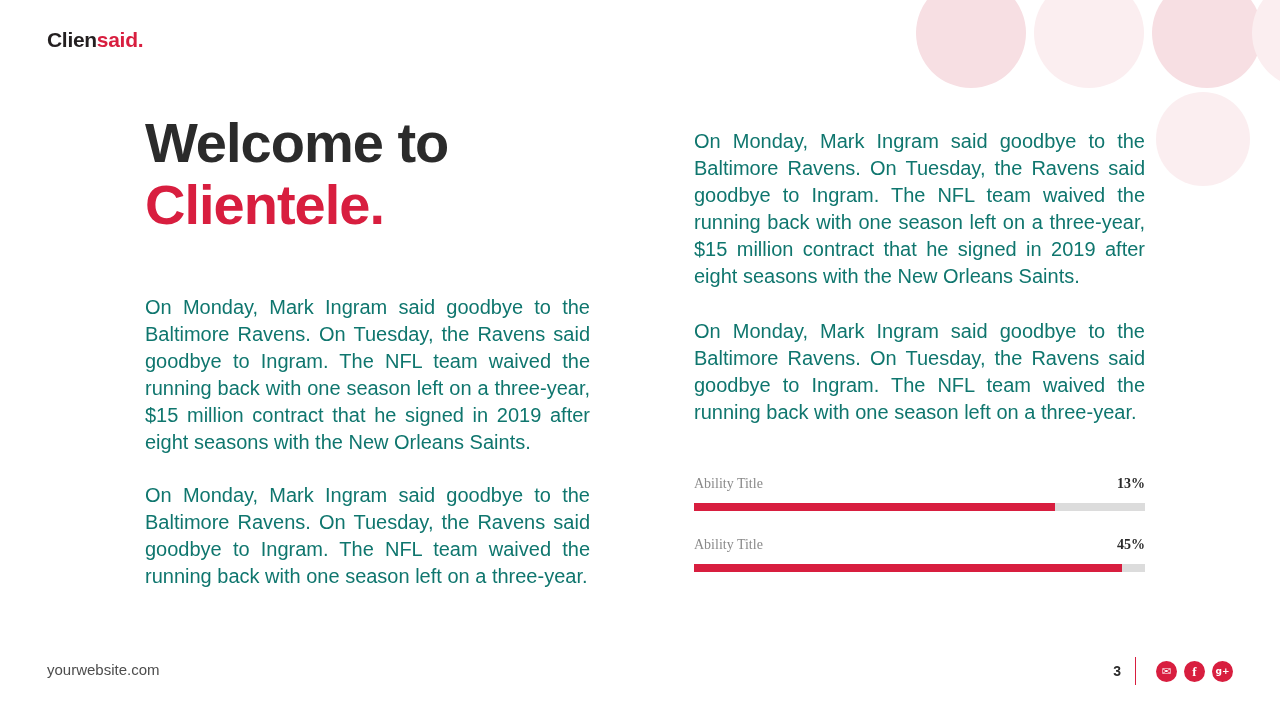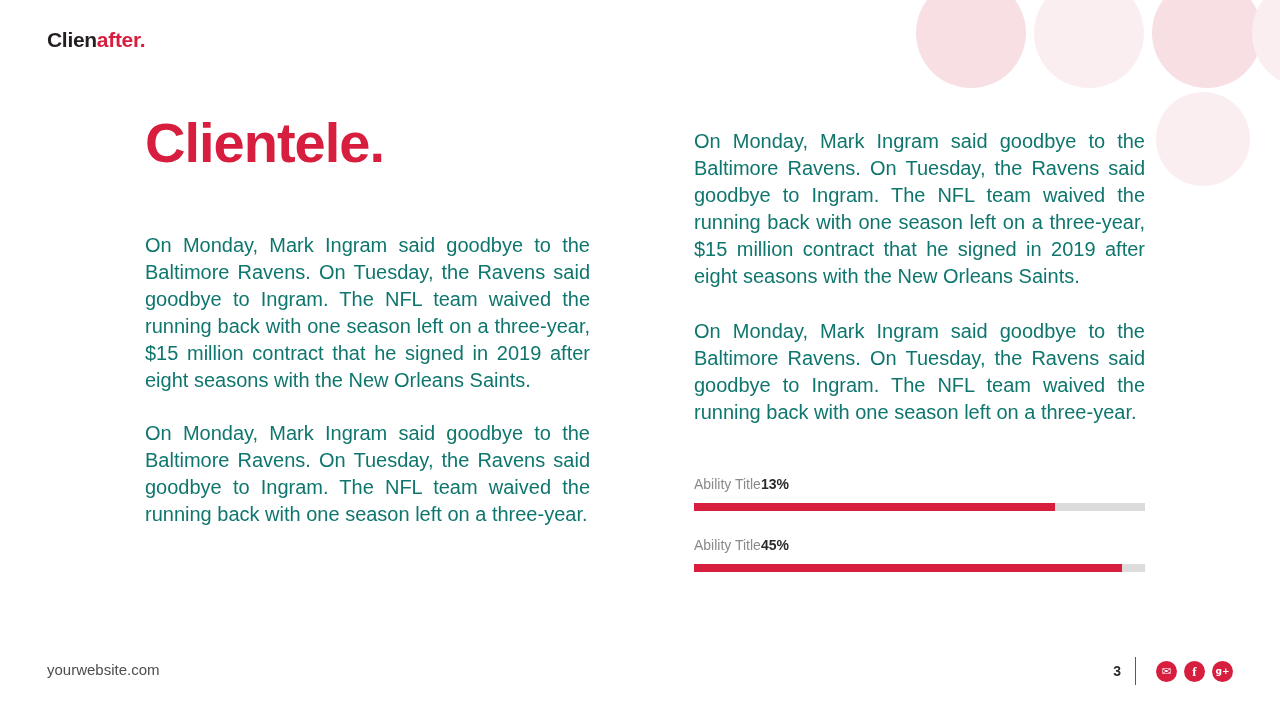--- a/index.html
+++ b/index.html
@@ -56,22 +56,23 @@
   
   .right-col {
     position: absolute; left: 694px; top: 128px; width: 451px;
   }
   .right-p2 { margin-top: 28px; }
 
   
   .skills { margin-top: 50px; }
   .skill { margin-bottom: 26px; }
   .skill-head {
-    display: flex; justify-content: flex-start; align-items: baseline;
+    display: flex; justify-content: space-between; align-items: baseline;
     margin-bottom: 11px;
+    font-family: Liberation Serif, serif;
   }
   .skill-title { font-size: 14px; color: #8a8a8a; font-weight: 300; }
   .skill-value { font-size: 14px; color: #2b2b2b; font-weight: bold; }
   .skill-track {
     position: relative; width: 100%; height: 8px; background: #dcdcdc;
   }
   .skill-fill { position: absolute; left: 0; top: 0; height: 8px; background: #d81e3f; }
 
   
   .footer-site {
@@ -101,25 +102,26 @@
 
 <div class="slide">
 
   <div class="deco deco-1"></div>
   <div class="deco deco-2"></div>
   <div class="deco deco-3"></div>
   <div class="deco deco-4"></div>
   <div class="deco deco-5"></div>
 
   <div class="logo">
-    <span class="dark">Clien</span><span class="accent">after.</span>
+    <span class="dark">Clien</span><span class="accent">said.</span>
   </div>
 
   <div class="left-col">
     <h1 class="title">
+      <span class="l1">Welcome to</span>
       <span class="l2">Clientele.</span>
     </h1>
     <p class="body-text left-p1">On Monday, Mark Ingram said goodbye to the Baltimore Ravens. On Tuesday, the Ravens said goodbye to Ingram. The NFL team waived the running back with one season left on a three-year, $15 million contract that he signed in 2019 after eight seasons with the New Orleans Saints.</p>
     <p class="body-text left-p2">On Monday, Mark Ingram said goodbye to the Baltimore Ravens. On Tuesday, the Ravens said goodbye to Ingram. The NFL team waived the running back with one season left on a three-year.</p>
   </div>
 
   <div class="right-col">
     <p class="body-text">On Monday, Mark Ingram said goodbye to the Baltimore Ravens. On Tuesday, the Ravens said goodbye to Ingram. The NFL team waived the running back with one season left on a three-year, $15 million contract that he signed in 2019 after eight seasons with the New Orleans Saints.</p>
     <p class="body-text right-p2">On Monday, Mark Ingram said goodbye to the Baltimore Ravens. On Tuesday, the Ravens said goodbye to Ingram. The NFL team waived the running back with one season left on a three-year.</p>
 

